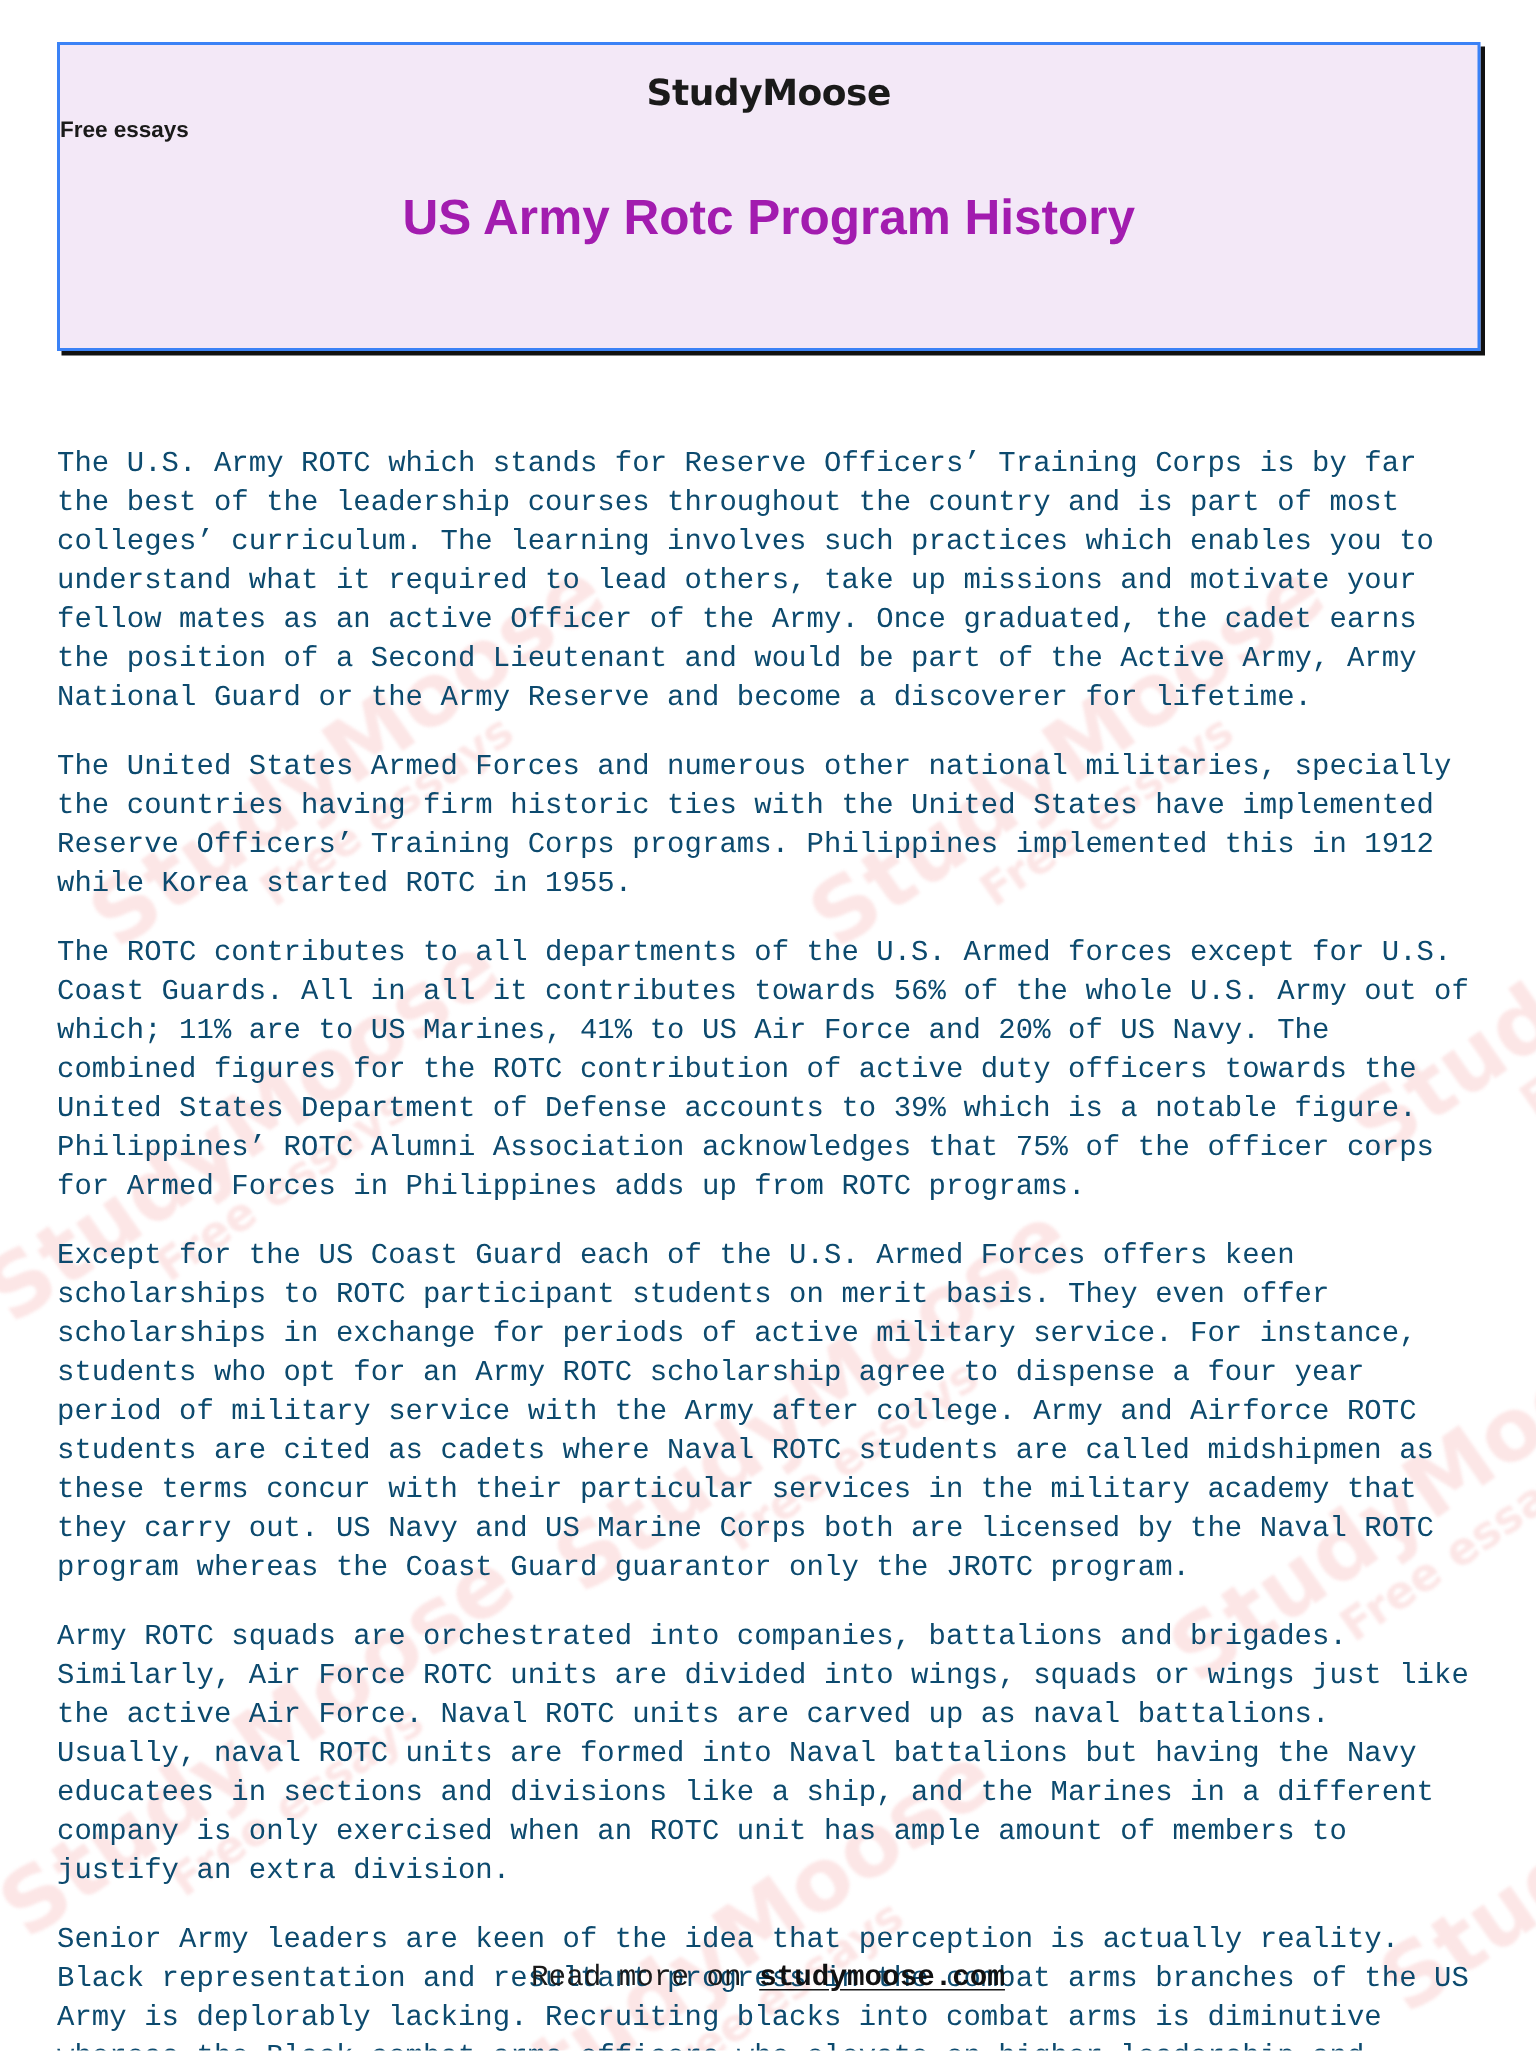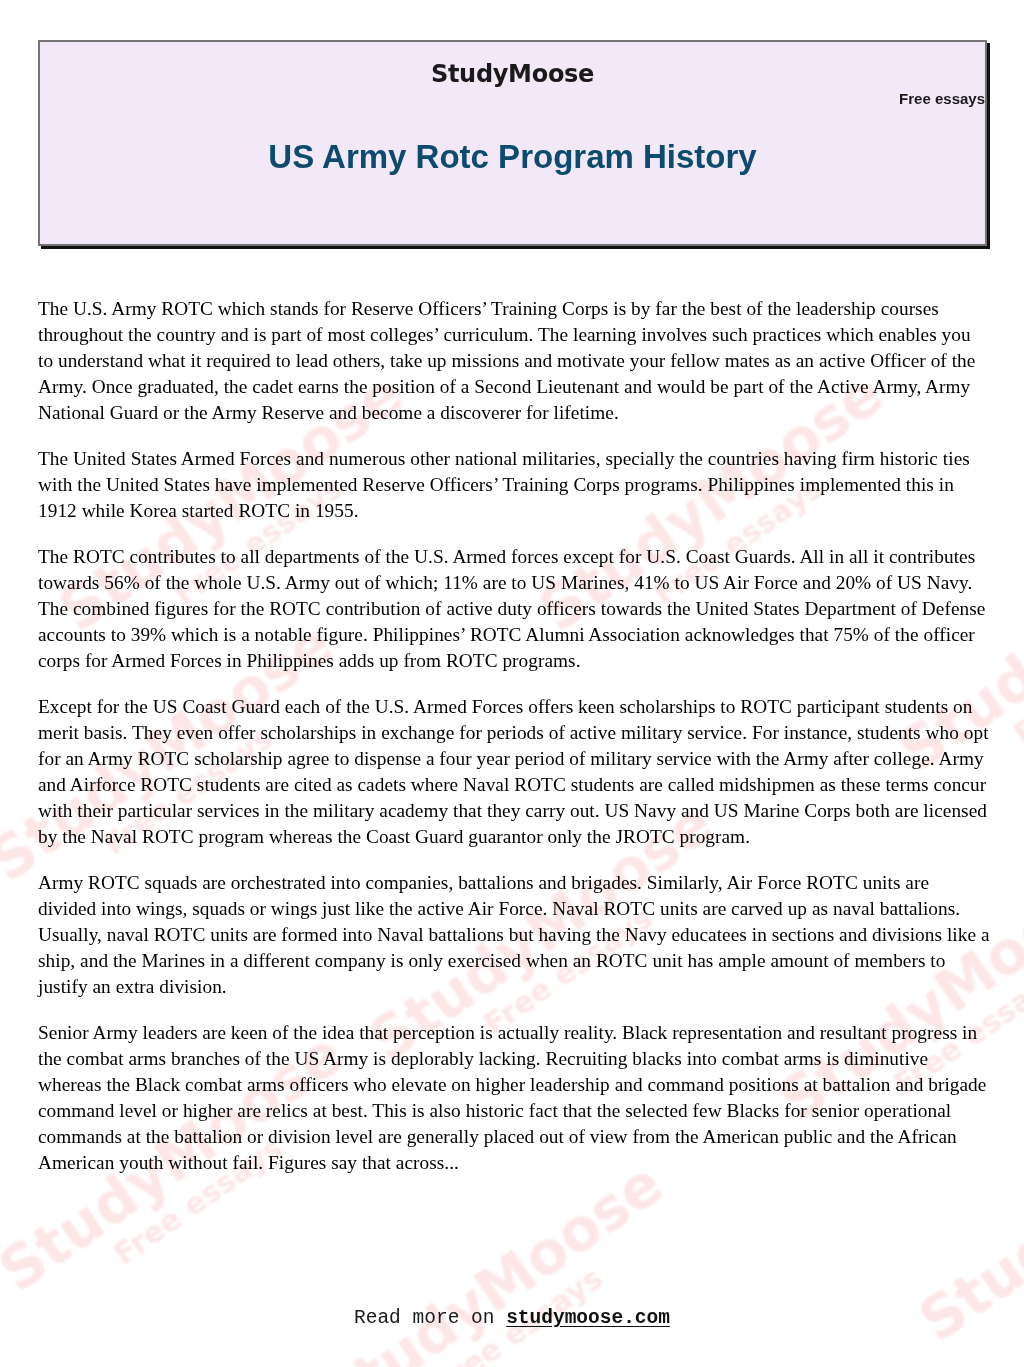--- a/index.html
+++ b/index.html
@@ -30,58 +30,58 @@
       font-weight: bold;
       line-height: 1;
       filter: blur(1.2px);
     }
     .wm .wm-brand { font-size: 58px; display: block; }
     .wm .wm-sub { font-size: 30px; display: block; margin-top: 4px; }
 
     .header-box {
       position: absolute;
       left: 38px;
-      top: 40px;
+      top: 28px;
       width: 945px;
       height: 202px;
-      border: 2px solid #737373;
+      border: 2px solid #3b82f6;
       box-shadow: 3px 3px 0 0 #111111;
       background: #f3e8f7;
       z-index: 1;
     }
     .brand {
       position: absolute;
       left: 0; right: 0;
       top: 18px;
       text-align: center;
       font-family: "DejaVu Sans", sans-serif;
       font-weight: bold;
       font-size: 24px;
       color: #1a1a1a;
       letter-spacing: -0.3px;
     }
     .brand-sub {
       position: absolute;
       left: 0; right: 0;
       top: 48px;
-      text-align: right;
+      text-align: left;
       font-family: "Liberation Sans", sans-serif;
       font-weight: bold;
       font-size: 15px;
       color: #1a1a1a;
     }
     .essay-title {
       position: absolute;
       left: 0; right: 0;
       top: 96px;
       text-align: center;
       font-family: "Liberation Sans", sans-serif;
       font-weight: bold;
       font-size: 33px;
-      color: #0c4a6e;
+      color: #a21caf;
       margin: 0;
     }
     .essay-meta {
       position: absolute;
       left: 0; right: 0;
       top: 160px;
       text-align: center;
       font-family: "Liberation Sans", sans-serif;
       font-size: 19px;
       color: #222222;
@@ -89,24 +89,24 @@
 
     .essay-body {
       position: absolute;
       left: 38px;
       top: 296px;
       width: 952px;
       z-index: 1;
     }
     .essay-body p {
       margin: 0 0 20px 0;
-      font-family: Liberation Serif, serif;
+      font-family: Liberation Mono, monospace;
       font-size: 19.3px;
       line-height: 26px;
-      color: #000000;
+      color: #0c4a6e;
       letter-spacing: 0.05px;
     }
 
     .footer {
       position: absolute;
       left: 0; right: 0;
       top: 1307px;
       text-align: center;
       font-family: Liberation Mono, monospace;
       font-size: 19.5px;

